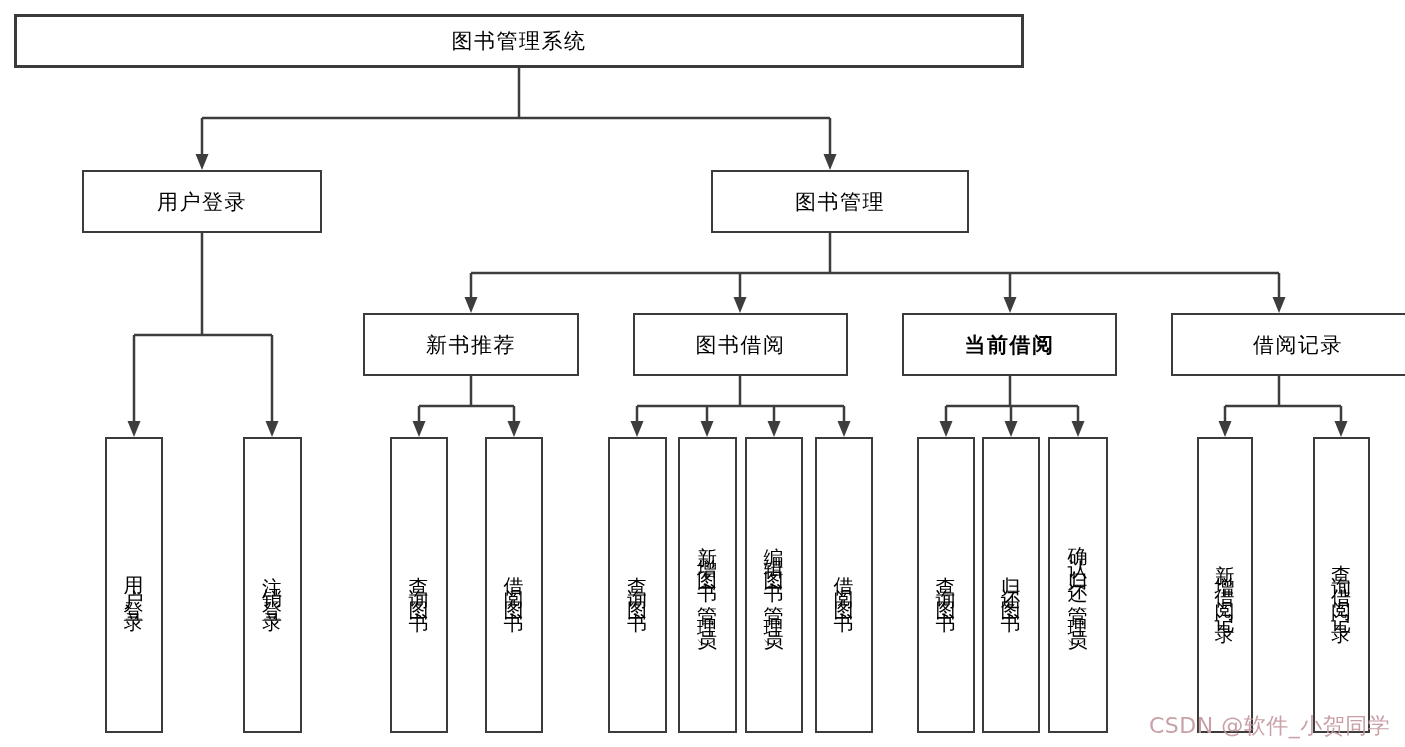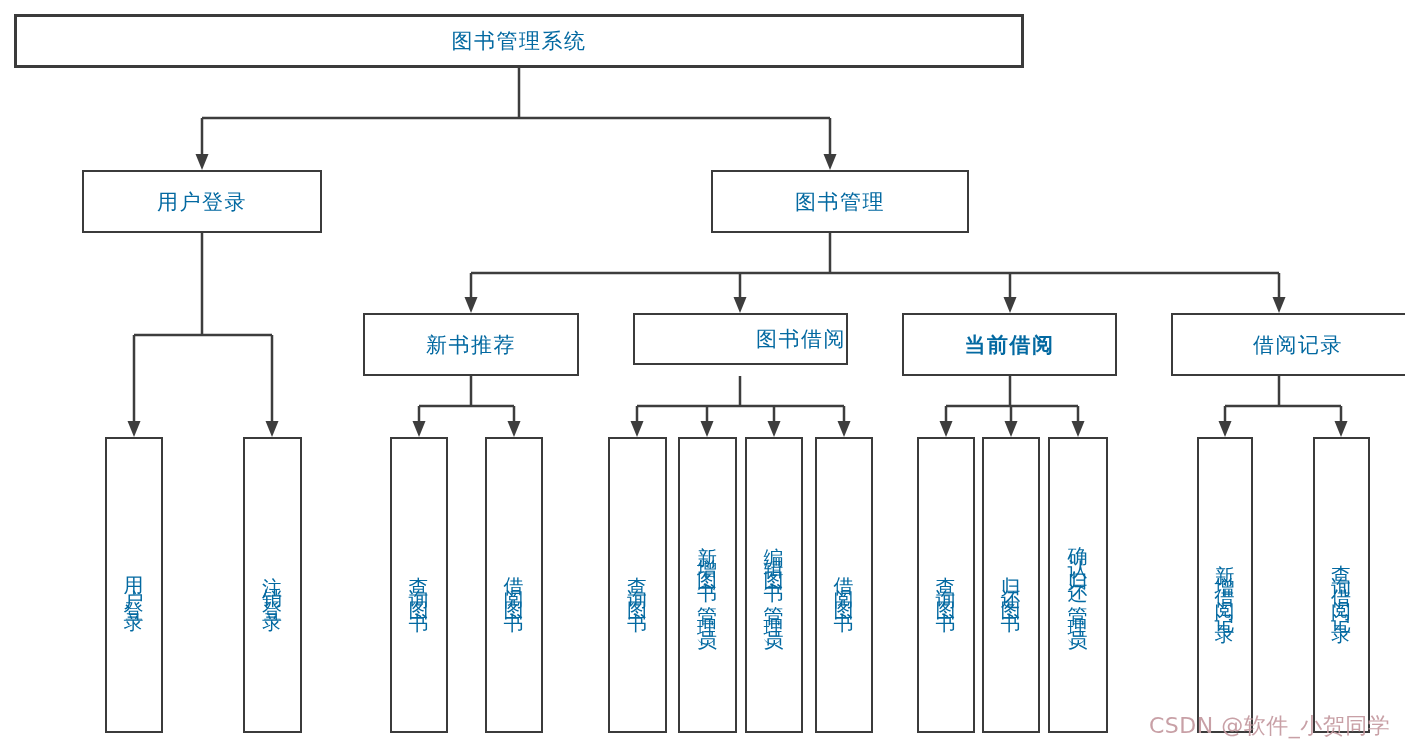--- a/index.html
+++ b/index.html
@@ -23,21 +23,21 @@
     height: 747px;
   }
   .node {
     position: absolute;
     box-sizing: border-box;
     border: 2.5px solid #3b3b3b;
     background: #ffffff;
     display: flex;
     align-items: center;
     justify-content: center;
-    color: #0369a1;
+    color: #000000;
   }
   .h-node {
     font-size: 21px;
     letter-spacing: 1.5px;
     white-space: nowrap;
   }
   .root-node {
     border-width: 3px;
   }
   .v-node .v-label {
@@ -130,21 +130,21 @@
   <div class="node h-node" style="left:82px; top:170px; width:240px; height:63px;">
     <span>用户登录</span>
   </div>
   <div class="node h-node" style="left:711px; top:170px; width:258px; height:63px;">
     <span>图书管理</span>
   </div>
 
   <div class="node h-node" style="left:363px; top:313px; width:216px; height:63px;align-items:center;">
     <span>新书推荐</span>
   </div>
-  <div class="node h-node" style="left:633px; top:313px; width:215px; height:52px;justify-content:flex-end;">
+  <div class="node h-node" style="left:633px; top:313px; width:215px; height:63px;">
     <span>图书借阅</span>
   </div>
   <div class="node h-node" style="left:902px; top:313px; width:215px; height:63px;font-weight:bold;">
     <span>当前借阅</span>
   </div>
   <div class="node h-node" style="left:1171px; top:313px; width:254px; height:63px;">
     <span>借阅记录</span>
   </div>
 
   <div class="node v-node" style="left:105px; top:437px; width:58px; height:296px;">

